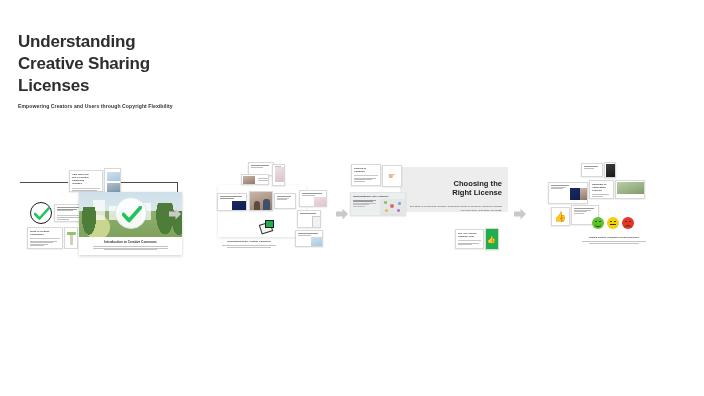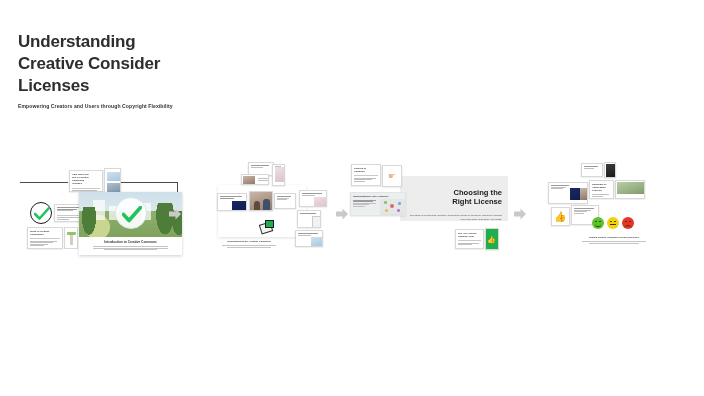--- a/index.html
+++ b/index.html
@@ -268,21 +268,21 @@
     font-size: 2.5px;
     line-height: 1.45;
     color: #4a4a4a;
   }
 </style>
 </head>
 <body>
 
 <div class="header">
   <h1 class="deck-title">Understanding
-Creative Consider
+Creative Sharing
 Licenses</h1>
 </div>
 <div class="deck-subtitle">Empowering Creators and Users through Copyright Flexibility</div>
 
 <div class="filmstrip">
 
   <div class="stage" style="left:14px; width:160px;">
 
     <div class="topbar-line" style="left:6px; top:22px; width:48px;"></div>
     <div class="topbar-line" style="left:103px; top:22px; width:60px;"></div>
@@ -448,21 +448,21 @@
     </div>
 
     <div class="arrow" style="left:121px;">
       <svg viewBox="0 0 14 14" aria-hidden="true">
           <path d="M1 4.5 H7.5 V1.5 L13 7 L7.5 12.5 V9.5 H1 Z" fill="currentColor"></path>
         </svg>
     </div>
   </div>
 
   <div class="stage" style="left:348px; width:175px;">
-    <div class="bigslide" style="left:52px; top:16px; width:108px; height:45px;">
+    <div class="bigslide" style="left:52px; top:7px; width:108px; height:45px;">
       <h2>Choosing the
 Right License</h2>
       <p>Selecting an appropriate Creative Commons license is crucial for effectively sharing your work while protecting your rights.</p>
     </div>
 
     <div class="card" style="left:3px; top:4px; width:30px; height:22px;">
       <div class="mini-title">Factors to
 Consider</div>
       <div class="rule"></div>
       <div class="lines">

